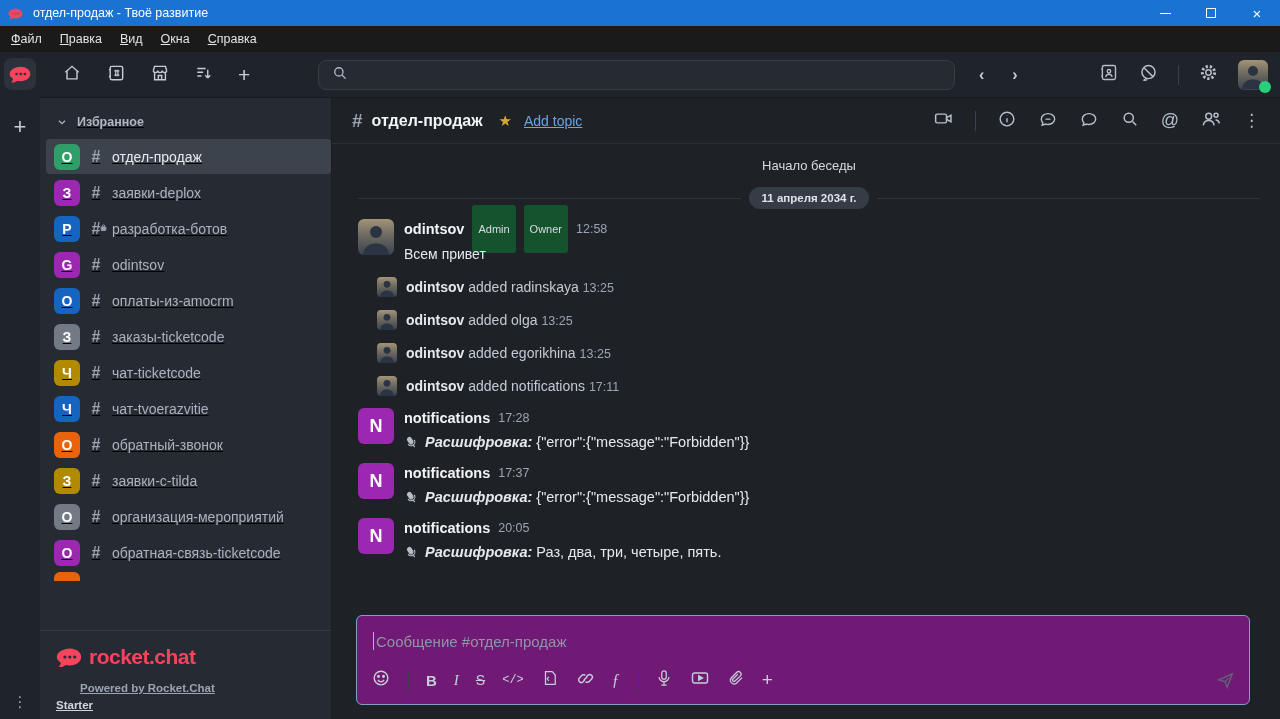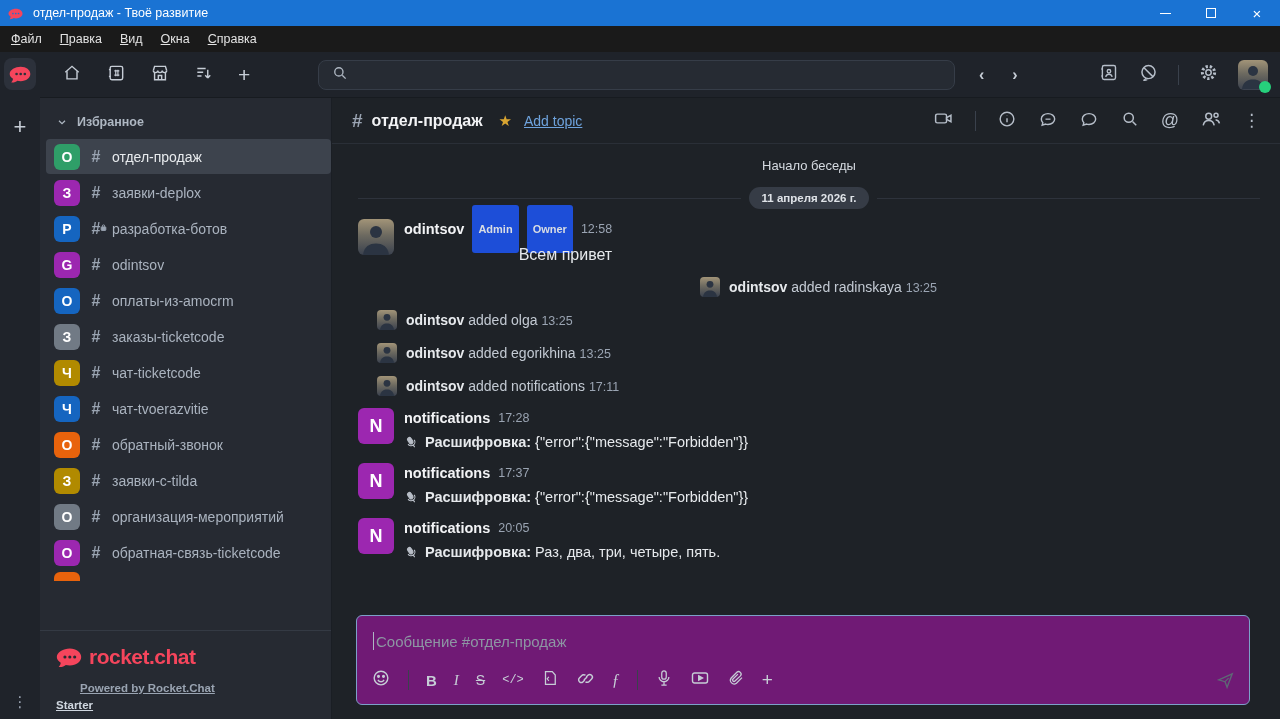--- a/index.html
+++ b/index.html
@@ -47,21 +47,21 @@
   .avatar-user svg { position:absolute; inset:0; }
   .status-dot { position:absolute; right:-3px; bottom:-3px; width:12px; height:12px; border-radius:50%;
     background:#26d07c; }
 
   
   .body { flex:1; display:flex; min-height:0; }
 
   
   .sidebar { width:292px; background:#262a32; border-right:1px solid #1a1e24; display:flex;
     flex-direction:column; flex:none; }
-  .side-scroll { flex:1; padding-top:8px; overflow:hidden; }
+  .side-scroll { flex:1; padding-top:8px; overflow:hidden;text-decoration:underline; }
   .section-h { height:32px; display:flex; align-items:center; gap:9px; padding-left:16px;
     color:#aeb7c2; font-weight:bold; font-size:12.5px; }
   .chev { display:flex; }
   .chan { height:35px; margin:1px 0 1px 6px; border-radius:4px; display:flex; align-items:center;
     gap:9px; padding:0 8px; }
   .chan.selected { background:#3d434d; }
   .chan-avatar { width:26px; height:26px; border-radius:6px; color:#fff; font-weight:bold; font-size:14px;
     display:flex; align-items:center; justify-content:center; flex:none; }
   .chan-hash { color:#9aa4b2; font-size:16px; font-weight:bold; width:14px; text-align:center; position:relative; flex:none; }
   .chan-lock { position:absolute; top:-3px; right:-4px; }
@@ -96,36 +96,36 @@
 
   .msg { display:flex; margin-top:10px; }
   .msg-avatar { width:36px; height:36px; border-radius:6px; position:relative; overflow:hidden; flex:none;
     background:linear-gradient(180deg,#a29478 0%,#6d6a60 45%,#3a414e 100%); }
   .msg-avatar svg { position:absolute; inset:0; }
   .bot-avatar { display:flex; align-items:center; justify-content:center; color:#fff;
     font-weight:bold; font-size:18px; }
   .msg-body { margin-left:10px; min-width:0; }
   .msg-head { display:flex; align-items:center; gap:8px; height:20px; }
   .msg-user { font-weight:bold; color:#f2f3f5; font-size:14.5px; }
-  .badge { background:#1d4ed8; color:#d9dde3; font-size:11px; font-weight:bold;
+  .badge { background:#14532d; color:#d9dde3; font-size:11px; font-weight:normal;
     padding:18px 6px; border-radius:3px; }
   .msg-time { color:#9aa4b2; font-size:12.5px; }
-  .msg-text { color:#e6e9ec; font-size:16px; margin-top:6px; line-height:19px;text-align:right; }
+  .msg-text { color:#e6e9ec; font-size:14px; margin-top:6px; line-height:19px; }
 
   .sysmsg { display:flex; align-items:center; gap:9px; height:33px; padding-left:19px;
     color:#c3cad3; font-size:14px; }
   .sys-avatar { width:20px; height:20px; border-radius:4px; position:relative; overflow:hidden; flex:none;
     background:linear-gradient(180deg,#a29478 0%,#6d6a60 45%,#3a414e 100%); }
   .sys-avatar svg { position:absolute; inset:0; }
   .sys-user { font-weight:bold; color:#e6e9ec; }
   .sys-time { color:#9aa4b2; font-size:12.5px; }
 
   .botline { display:flex; align-items:center; gap:6px; margin-top:6px;
     color:#e6e9ec; font-size:14.5px; }
-  .bot-label { font-weight:bold; }
+  .bot-label { font-weight:bold;font-style:italic; }
   .mic-glyph { transform:rotate(-35deg); display:flex; }
 
   
   .composer { margin:8px 30px 14px 24px; border:1.6px solid #7da0c9; border-radius:6px;
     background:#701a75; flex:none; }
   .composer-input { padding:16px 16px 12px; display:flex; align-items:center; }
   .caret { width:1px; height:18px; background:#aeb7c2; margin-right:2px; }
   .composer-ph { color:#8d96a3; font-size:15px; }
   .composer-toolbar { display:flex; align-items:center; gap:17px; padding:6px 14px 12px; color:#c6cdd6; }
   .ct-b { font-weight:bold; font-size:15px; }
@@ -403,21 +403,21 @@
                 </svg>
             </span>
             <span class="rh-kebab">⋮</span>
           </div>
         </div>
 
         <div class="messages">
           <div class="start-label">Начало беседы</div>
           <div class="date-div">
             <span class="date-line"></span>
-            <span class="date-pill">11 апреля 2026 г.</span>
+            <span class="date-pill">11 апреля 2034 г.</span>
             <span class="date-line"></span>
           </div>
 
           <div class="msg">
             <span class="msg-avatar">
               <svg viewBox="0 0 36 36">
                   <circle cx="18" cy="13" r="6" fill="#2b3442"></circle>
                   <path d="M5 36c1-8.5 6.5-11.5 13-11.5S30 27.5 31 36z" fill="#2b3442"></path>
                 </svg>
             </span>
@@ -425,21 +425,21 @@
               <div class="msg-head">
                 <span class="msg-user">odintsov</span>
                 <span class="badge">Admin</span>
                 <span class="badge">Owner</span>
                 <span class="msg-time">12:58</span>
               </div>
               <div class="msg-text">Всем привет</div>
             </div>
           </div>
 
-          <div class="sysmsg" style="margin-top:6px;justify-content:center;">
+          <div class="sysmsg" style="margin-top:6px;">
             <span class="sys-avatar">
                 <svg viewBox="0 0 20 20">
                   <circle cx="10" cy="7.3" r="3.4" fill="#2b3442"></circle>
                   <path d="M3 20c.6-4.7 3.6-6.4 7-6.4s6.4 1.7 7 6.4z" fill="#2b3442"></path>
                 </svg>
               </span>
             <span><span class="sys-user">odintsov</span> <span>added radinskaya</span> <span class="sys-time">13:25</span></span>
           </div>
           <div class="sysmsg">
             <span class="sys-avatar">

